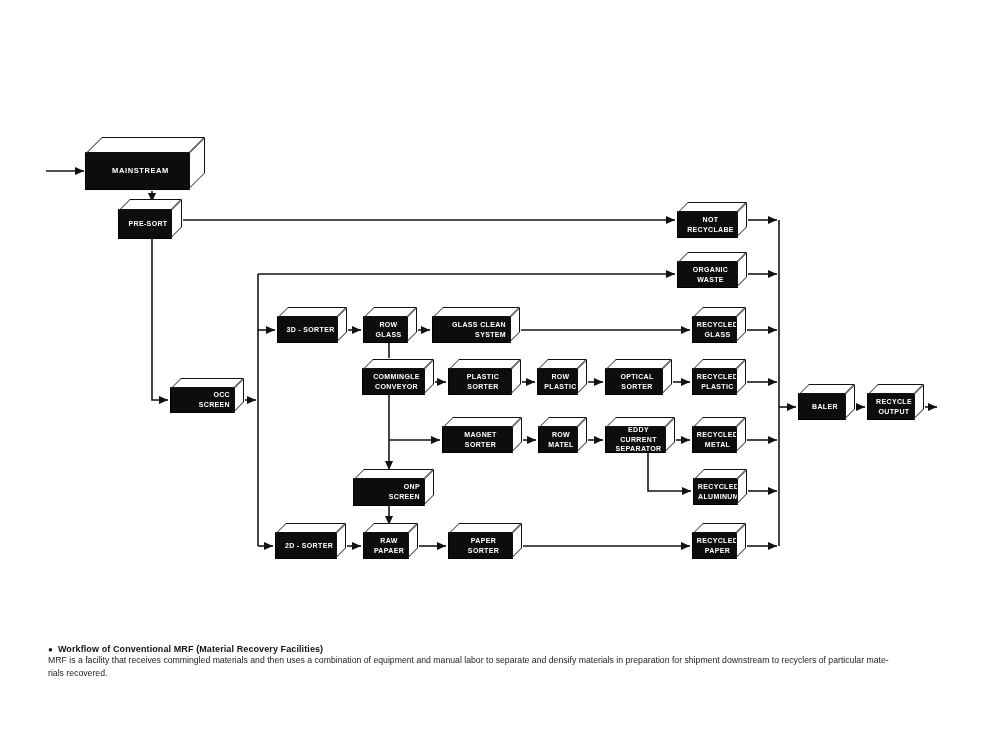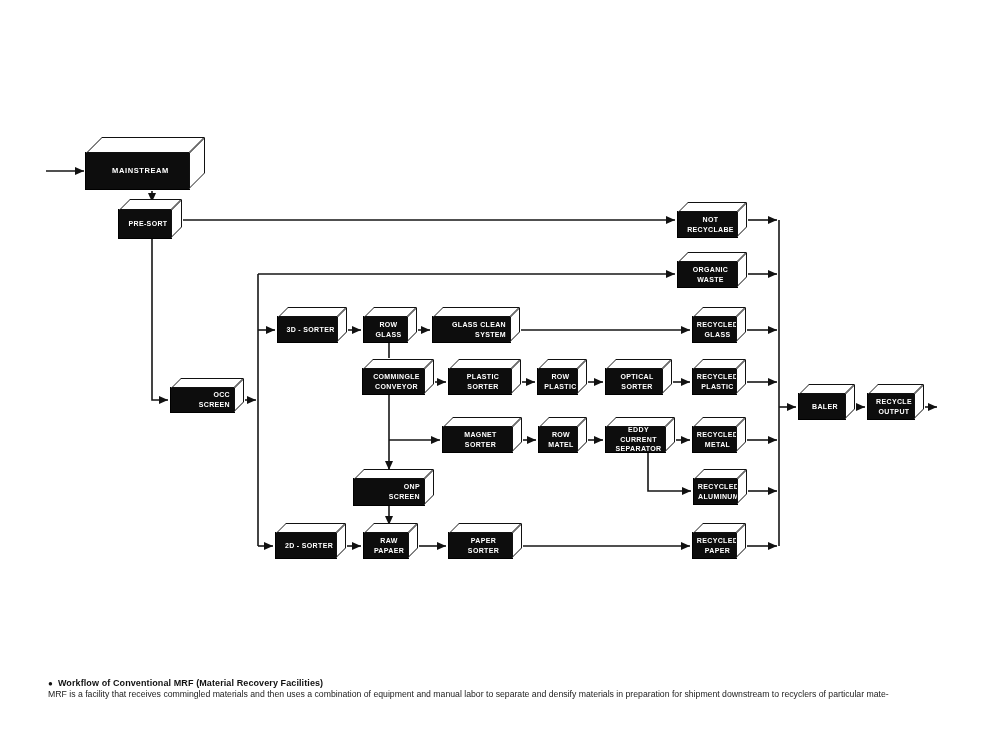--- a/index.html
+++ b/index.html
@@ -16,21 +16,21 @@
           box-sizing:border-box; transform-origin:0 100%; transform:skewX(-45deg); }
   .node::after { content:""; position:absolute; top:0; left:100%;
           width:var(--d); height:100%; background:#fff; border:1.5px solid #111;
           box-sizing:border-box; transform-origin:0 0; transform:skewY(-45deg); }
   .lbl { width:100%; color:#fff; font-size:7px; font-weight:700; line-height:1.4;
          letter-spacing:.35px; text-align:center; white-space:pre-line;
          transform:translateX(3px); }
   .ar .lbl { text-align:right; padding-right:4px; transform:none; box-sizing:border-box; }
   .big .lbl { font-size:7.5px; letter-spacing:.6px; }
 
-  .caption { position:absolute; left:48px; top:678px; width:918px; z-index:2; color:#111; }
+  .caption { position:absolute; left:48px; top:644px; width:918px; z-index:2; color:#111; }
   .cap-title { font-size:9px; font-weight:700; letter-spacing:.1px; }
   .cap-title .bullet { font-size:8px; margin-right:5px; }
   .cap-body { font-size:8.7px; font-weight:400; line-height:1.5; color:#222; }
   .cap-line { display:block; white-space:nowrap; }
 </style>
 </head>
 <body>
 
 <div class="stage">
 
@@ -206,16 +206,17 @@
     <span class="lbl">RECYCLE
 OUTPUT</span>
     </div>
 
   <div class="caption">
     <div class="cap-title">
       <span class="bullet">●</span><span>Workflow of Conventional MRF (Material Recovery Facilities)</span>
     </div>
     <div class="cap-body">
       <span class="cap-line">MRF is a facility that receives commingled materials and then uses a combination of equipment and manual labor to separate and densify materials in preparation for shipment downstream to recyclers of particular mate-</span>
+      <span class="cap-line">rials recovered.</span>
     </div>
   </div>
 
 </div>
 
 </body></html>

